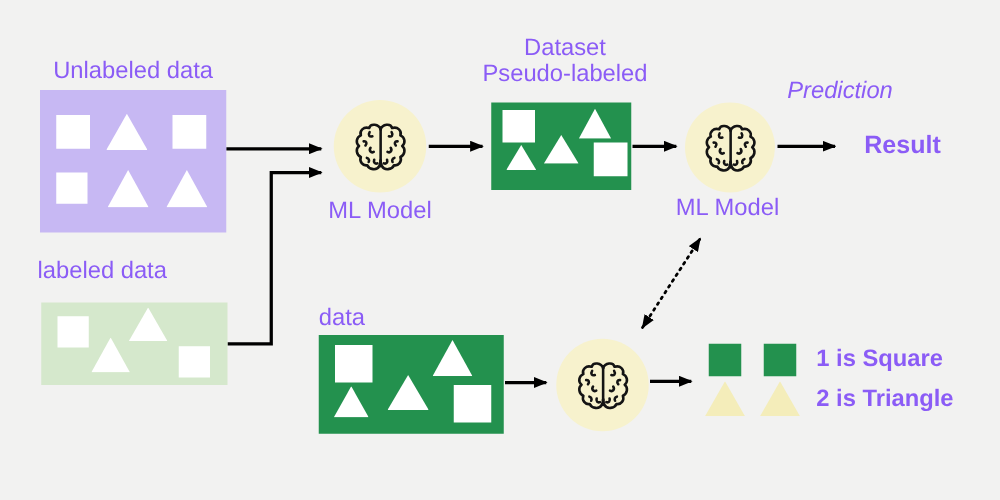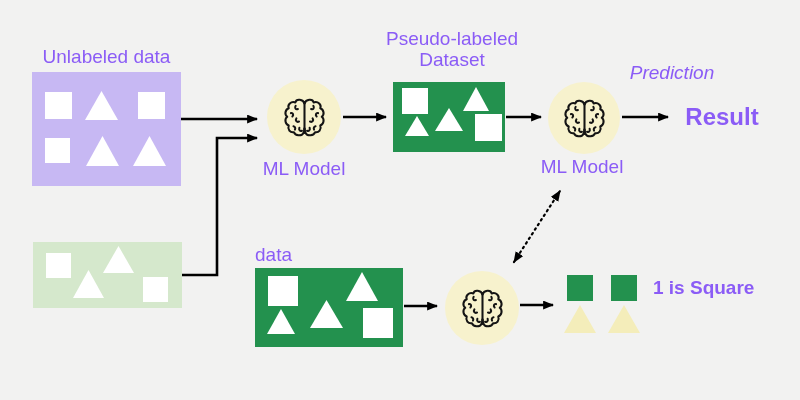--- a/index.html
+++ b/index.html
@@ -85,55 +85,56 @@
   <div class="abs lbl center" style="left:32px; top:46px; width:149px;">Unlabeled data</div>
   <div class="databox box-purple" style="left:32px; top:72px; width:149px; height:114px;">
       <div class="shape square" style="left: 13px; top: 20px; width: 27px; height: 27px;"></div>
       <div class="shape triangle" style="left: 53px; top: 19px; width: 33px; height: 29px;"></div>
       <div class="shape square" style="left: 106px; top: 20px; width: 27px; height: 27px;"></div>
       <div class="shape square" style="left: 13px; top: 66px; width: 25px; height: 25px;"></div>
       <div class="shape triangle" style="left: 54px; top: 64px; width: 33px; height: 30px;"></div>
       <div class="shape triangle" style="left: 101px; top: 64px; width: 33px; height: 30px;"></div>
     </div>
 
+  <div class="abs lbl" style="left:30px; top:206px;">labeled data</div>
   <div class="databox box-lightgreen" style="left:33px; top:242px; width:149px; height:66px;">
       <div class="shape square" style="left: 13px; top: 11px; width: 25px; height: 25px;"></div>
       <div class="shape triangle" style="left: 40px; top: 28px; width: 31px; height: 28px;"></div>
       <div class="shape triangle" style="left: 70px; top: 4px; width: 31px; height: 27px;"></div>
       <div class="shape square" style="left: 110px; top: 35px; width: 25px; height: 25px;"></div>
     </div>
 
   <div class="model-circle" style="left:267px; top:80px; width:74px; height:74px;">
     <svg class="brain" viewBox="0 0 64 64">
         <use href="#brain-glyph"></use>
       </svg>
   </div>
   <div class="abs lbl center" style="left:244px; top:158px; width:120px;">ML Model</div>
 
   <div class="abs lbl center" style="left:382px; top:28px; width:140px;">
+    <div>Dataset</div>
     <div>Pseudo-labeled</div>
-    <div>Dataset</div>
   </div>
   <div class="databox box-green" style="left:393px; top:82px; width:112px; height:70px;">
       <div class="shape square" style="left: 9px; top: 6px; width: 26px; height: 26px;"></div>
       <div class="shape triangle" style="left: 12px; top: 34px; width: 24px; height: 20px;"></div>
       <div class="shape triangle" style="left: 42px; top: 26px; width: 28px; height: 23px;"></div>
       <div class="shape triangle" style="left: 70px; top: 5px; width: 26px; height: 24px;"></div>
       <div class="shape square" style="left: 82px; top: 32px; width: 27px; height: 27px;"></div>
     </div>
 
   <div class="model-circle" style="left:548px; top:82px; width:72px; height:72px;">
     <svg class="brain" viewBox="0 0 64 64">
         <use href="#brain-glyph"></use>
       </svg>
   </div>
   <div class="abs lbl center" style="left:522px; top:156px; width:120px;">ML Model</div>
 
   <div class="abs lbl center" style="left:612px; top:62px; width:120px;font-style:italic;">Prediction</div>
-  <div class="abs lbl bold center" style="left:682px; top:106px; width:80px; font-size:24px;">Result</div>
+  <div class="abs lbl bold center" style="left:682px; top:106px; width:80px; font-size:20px;">Result</div>
 
   <div class="abs lbl" style="left:255px; top:244px;">data</div>
   <div class="databox box-green" style="left:255px; top:268px; width:148px; height:79px;">
       <div class="shape square" style="left: 13px; top: 8px; width: 30px; height: 30px;"></div>
       <div class="shape triangle" style="left: 12px; top: 41px; width: 28px; height: 25px;"></div>
       <div class="shape triangle" style="left: 55px; top: 32px; width: 33px; height: 28px;"></div>
       <div class="shape triangle" style="left: 91px; top: 4px; width: 32px; height: 29px;"></div>
       <div class="shape square" style="left: 108px; top: 40px; width: 30px; height: 30px;"></div>
     </div>
 
@@ -141,14 +142,15 @@
     <svg class="brain" viewBox="0 0 64 64">
         <use href="#brain-glyph"></use>
       </svg>
   </div>
 
   <div class="legend-square" style="left:567px; top:275px;"></div>
   <div class="legend-square" style="left:611px; top:275px;"></div>
   <div class="legend-triangle" style="left:564px; top:305px;"></div>
   <div class="legend-triangle" style="left:608px; top:305px;"></div>
   <div class="abs lbl bold" style="left:653px; top:277px;text-align:right;">1 is Square</div>
+  <div class="abs lbl bold" style="left:653px; top:309px;">2 is Triangle</div>
 
 </div>
 
 </body></html>

